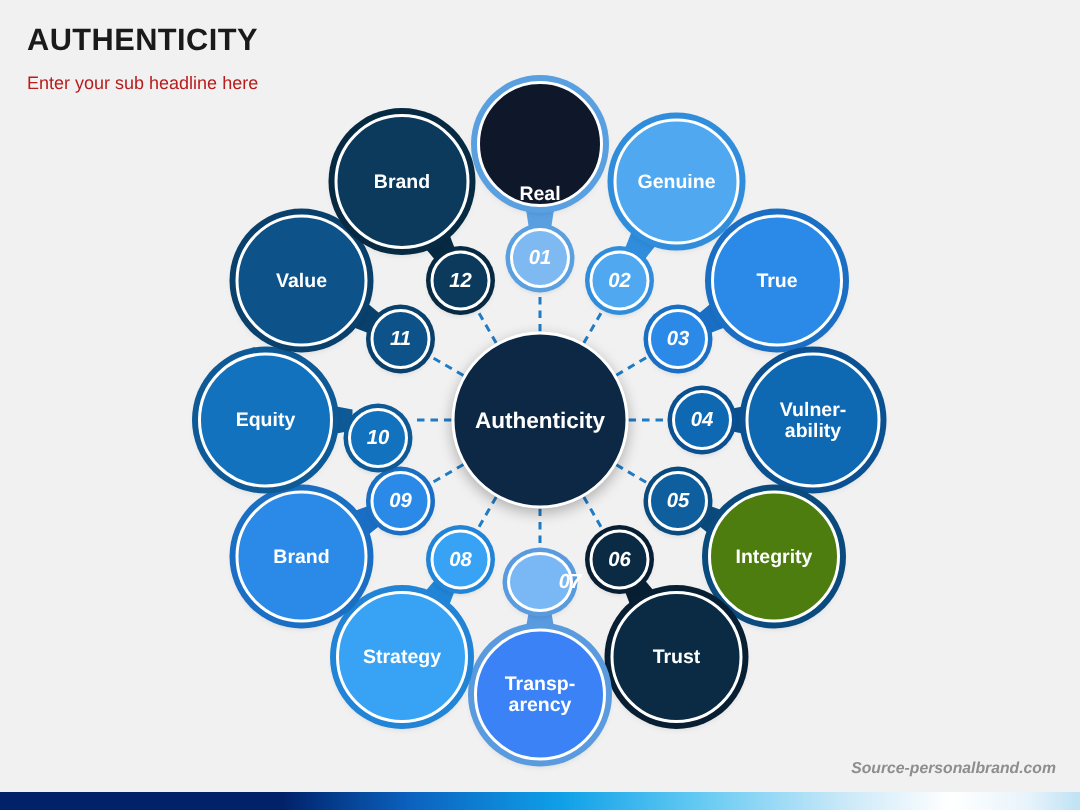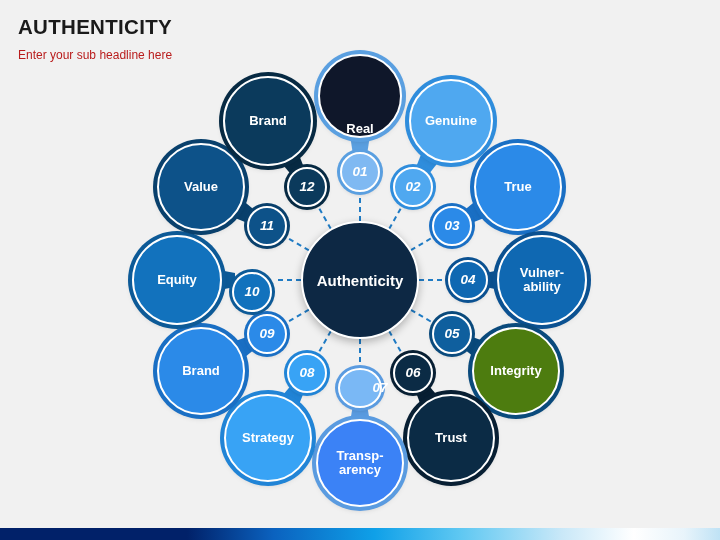--- a/index.html
+++ b/index.html
@@ -231,14 +231,15 @@
         </div>
         <div class="node num" style="left: 307px; top: 187px; width: 40px; height: 40px; background: rgb(11, 58, 92); box-shadow: rgb(7, 42, 67) 0px 0px 0px 3px, rgba(0, 0, 0, 0.22) 0px 2px 5px;">
           <span>12</span>
         </div>
       </div>
     <div id="hub" style="left: 360px; top: 280px; width: 114px; height: 114px; background: rgb(13, 40, 68);">
       <span>Authenticity</span>
     </div>
   </div>
 
+  <div id="footer-source">Source-personalbrand.com</div>
   <div id="bottom-bar"></div>
 </div>
 
 </body></html>

